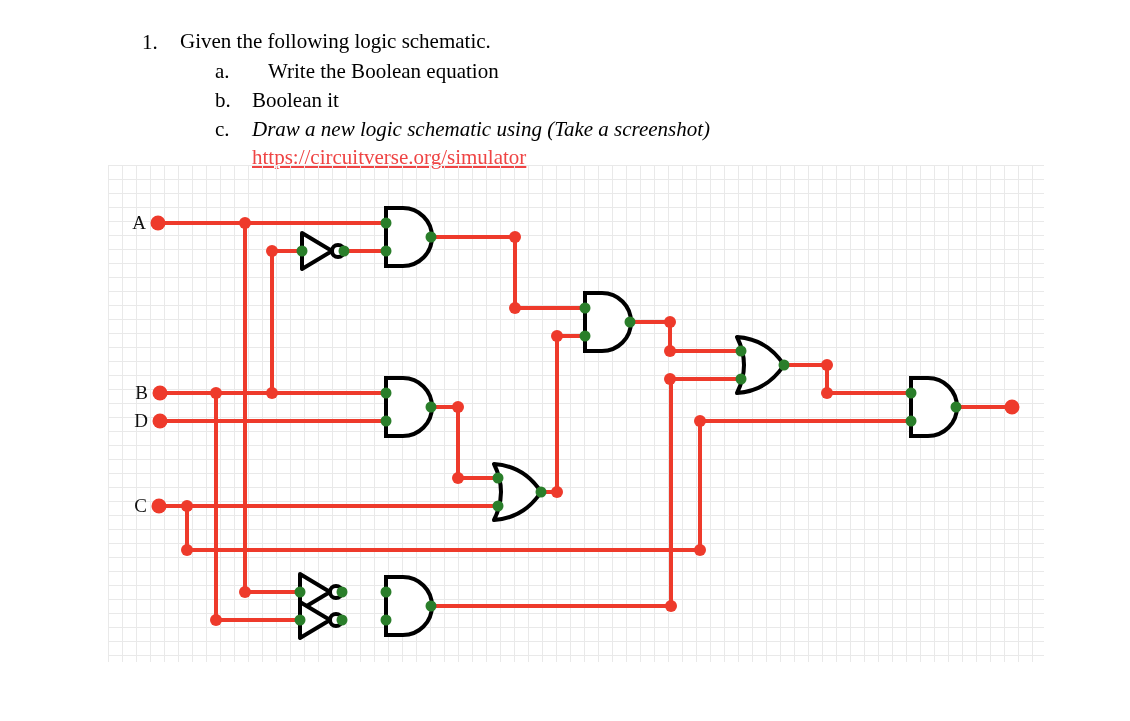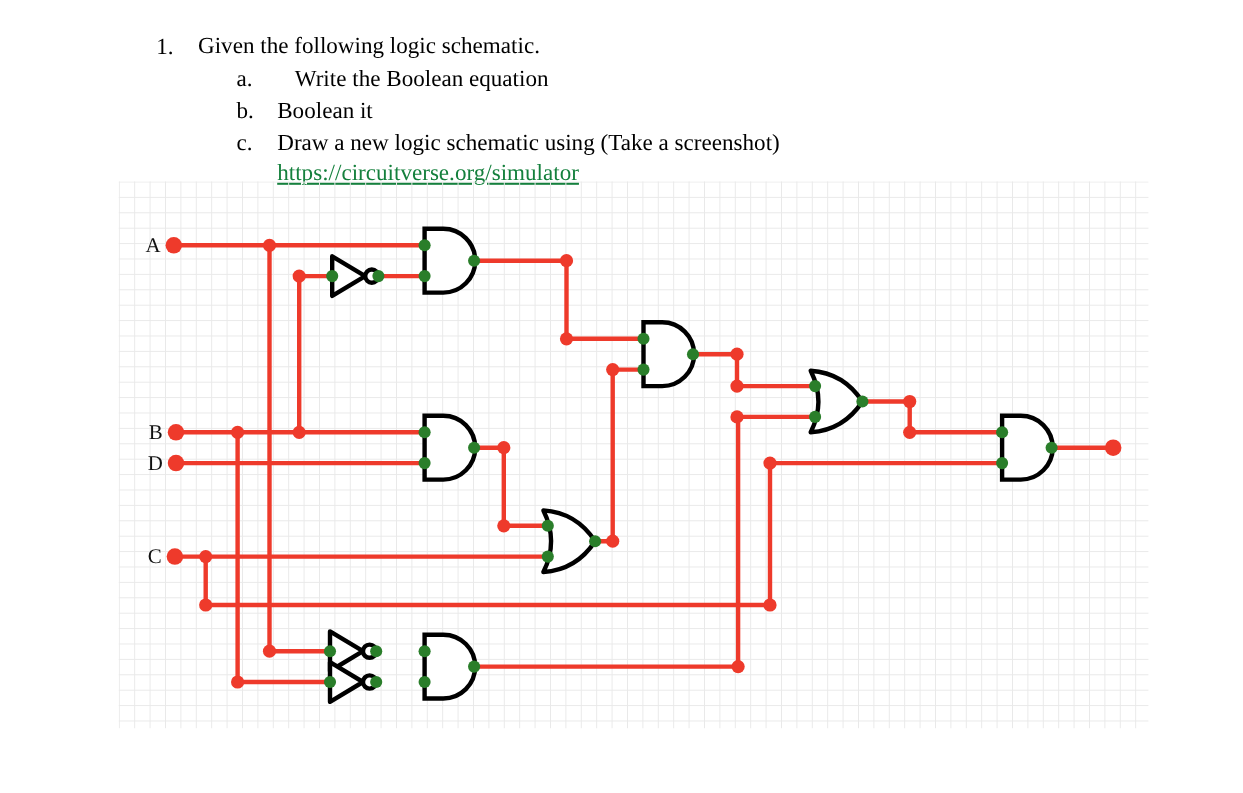--- a/index.html
+++ b/index.html
@@ -22,23 +22,23 @@
 <div class="abs doc-line" style="left:142px;top:31px;">1.</div>
 <div class="abs doc-line" style="left:180px;top:18px;margin-top:12px;">Given the following logic schematic.</div>
 
 <div class="abs doc-line" style="left:215px;top:60px;">a.</div>
 <div class="abs doc-line" style="left:268px;top:60px;">Write the Boolean equation</div>
 
 <div class="abs doc-line" style="left:215px;top:89px;">b.</div>
 <div class="abs doc-line" style="left:252px;top:89px;">Boolean it</div>
 
 <div class="abs doc-line" style="left:215px;top:118px;">c.</div>
-<div class="abs doc-line" style="left:252px;top:118px;">Draw a new logic schematic using (Take a screenshot)</div>
+<div class="abs doc-line" style="left:252px;top:118px;font-style:italic;">Draw a new logic schematic using (Take a screenshot)</div>
 
-<a class="abs doc-line doc-link" id="sim-link" style="left: 252px; top: 146px; color: #15803d;" href="#">https://circuitverse.org/simulator</a>
+<a class="abs doc-line doc-link" id="sim-link" style="left: 252px; top: 146px; color: #ef4444;" href="#">https://circuitverse.org/simulator</a>
 
 <div id="canvas-grid"></div>
 <svg id="schematic" width="1130" height="721" viewBox="0 0 1130 721">
     <polyline points="158,223 386,223" fill="none" stroke="#ee3a2b" stroke-width="4"></polyline>
     <polyline points="245,223 245,592 300,592" fill="none" stroke="#ee3a2b" stroke-width="4"></polyline>
     <polyline points="272,393 272,251 302,251" fill="none" stroke="#ee3a2b" stroke-width="4"></polyline>
     <polyline points="344,251 386,251" fill="none" stroke="#ee3a2b" stroke-width="4"></polyline>
     <polyline points="431,237 515,237 515,308 585,308" fill="none" stroke="#ee3a2b" stroke-width="4"></polyline>
     <polyline points="160,393 386,393" fill="none" stroke="#ee3a2b" stroke-width="4"></polyline>
     <polyline points="216,393 216,620 300,620" fill="none" stroke="#ee3a2b" stroke-width="4"></polyline>

